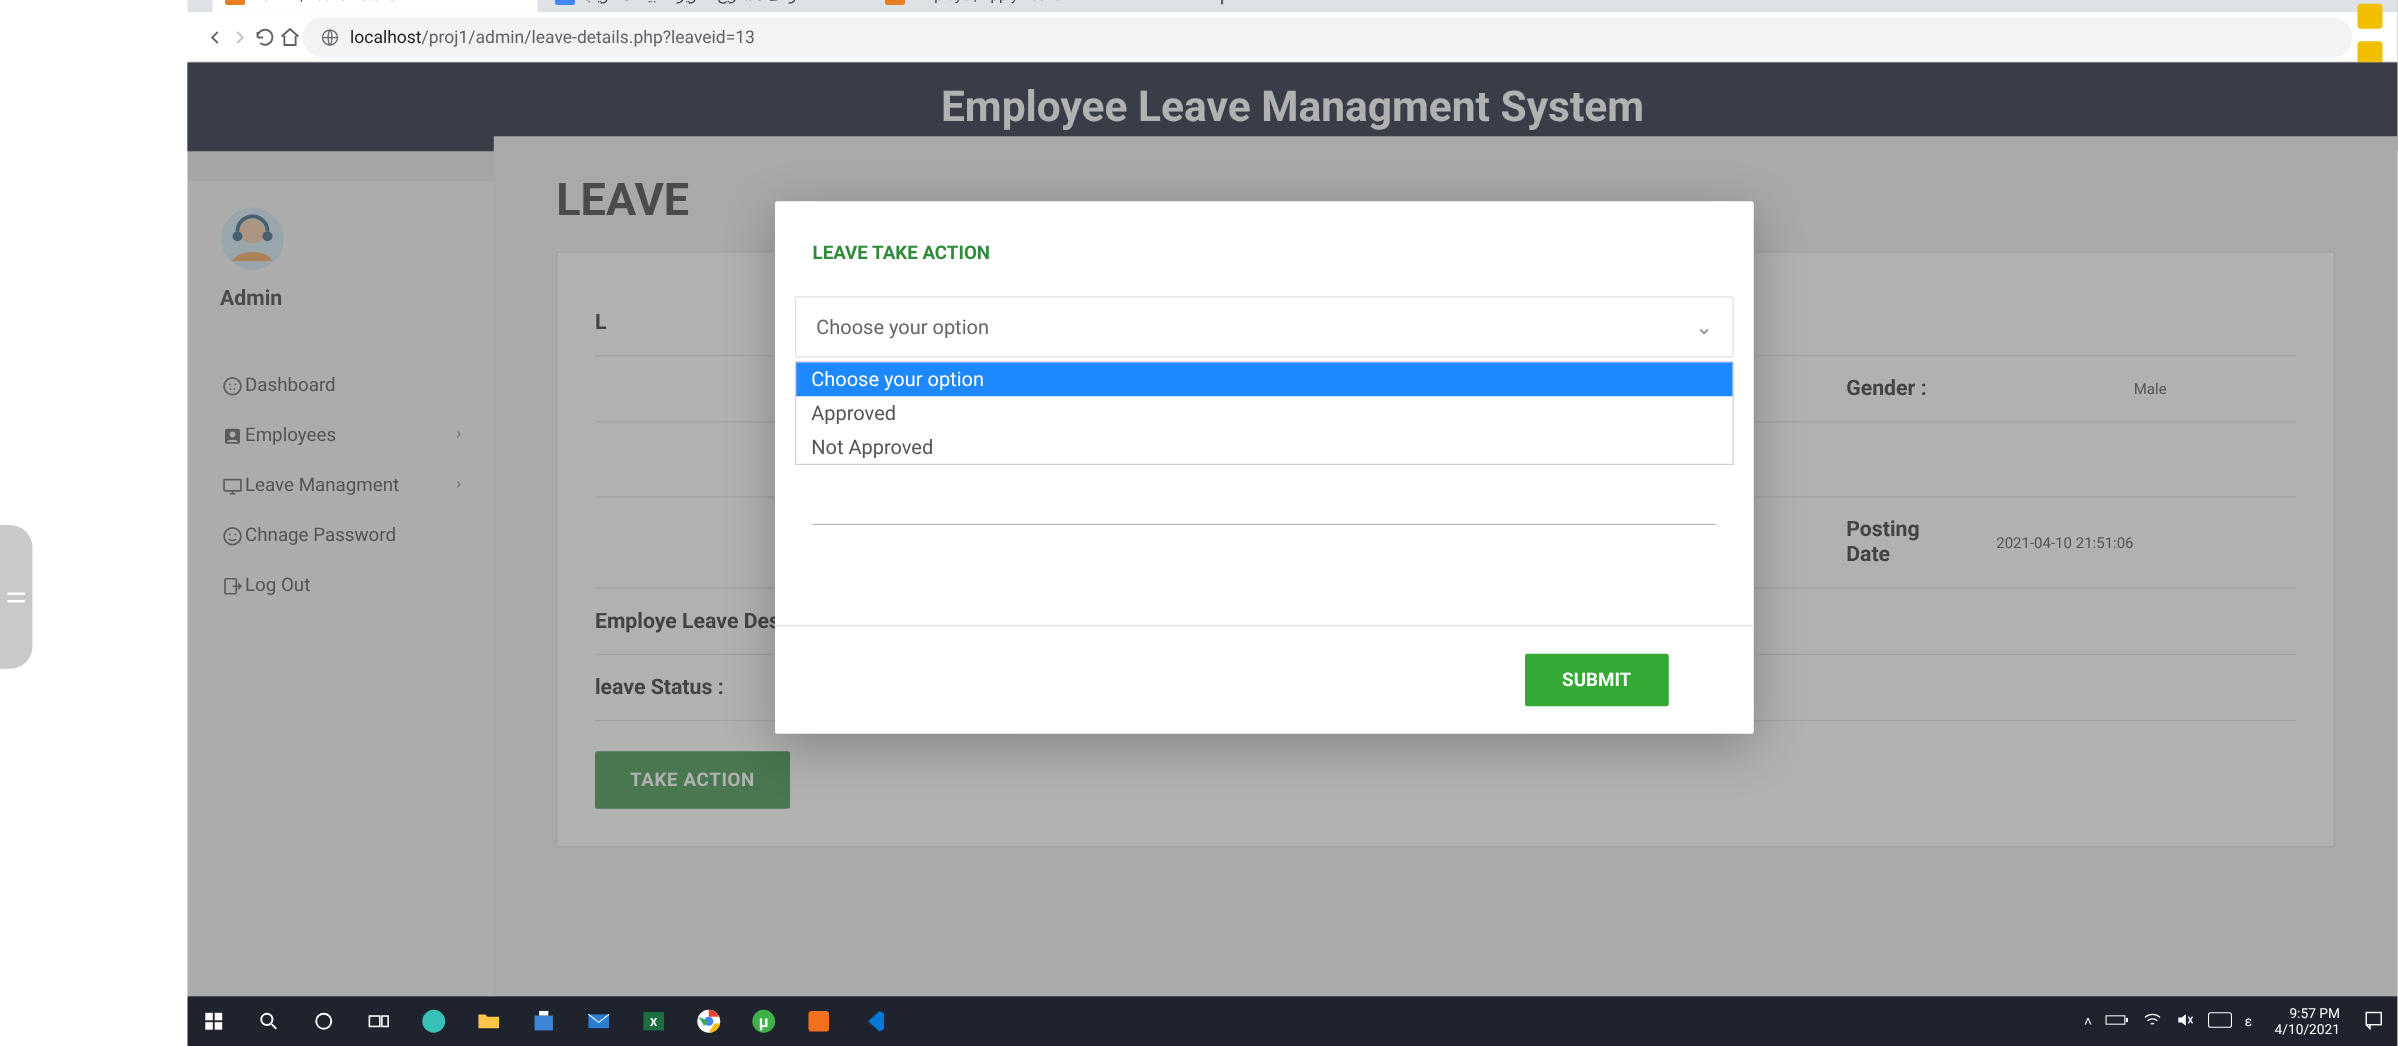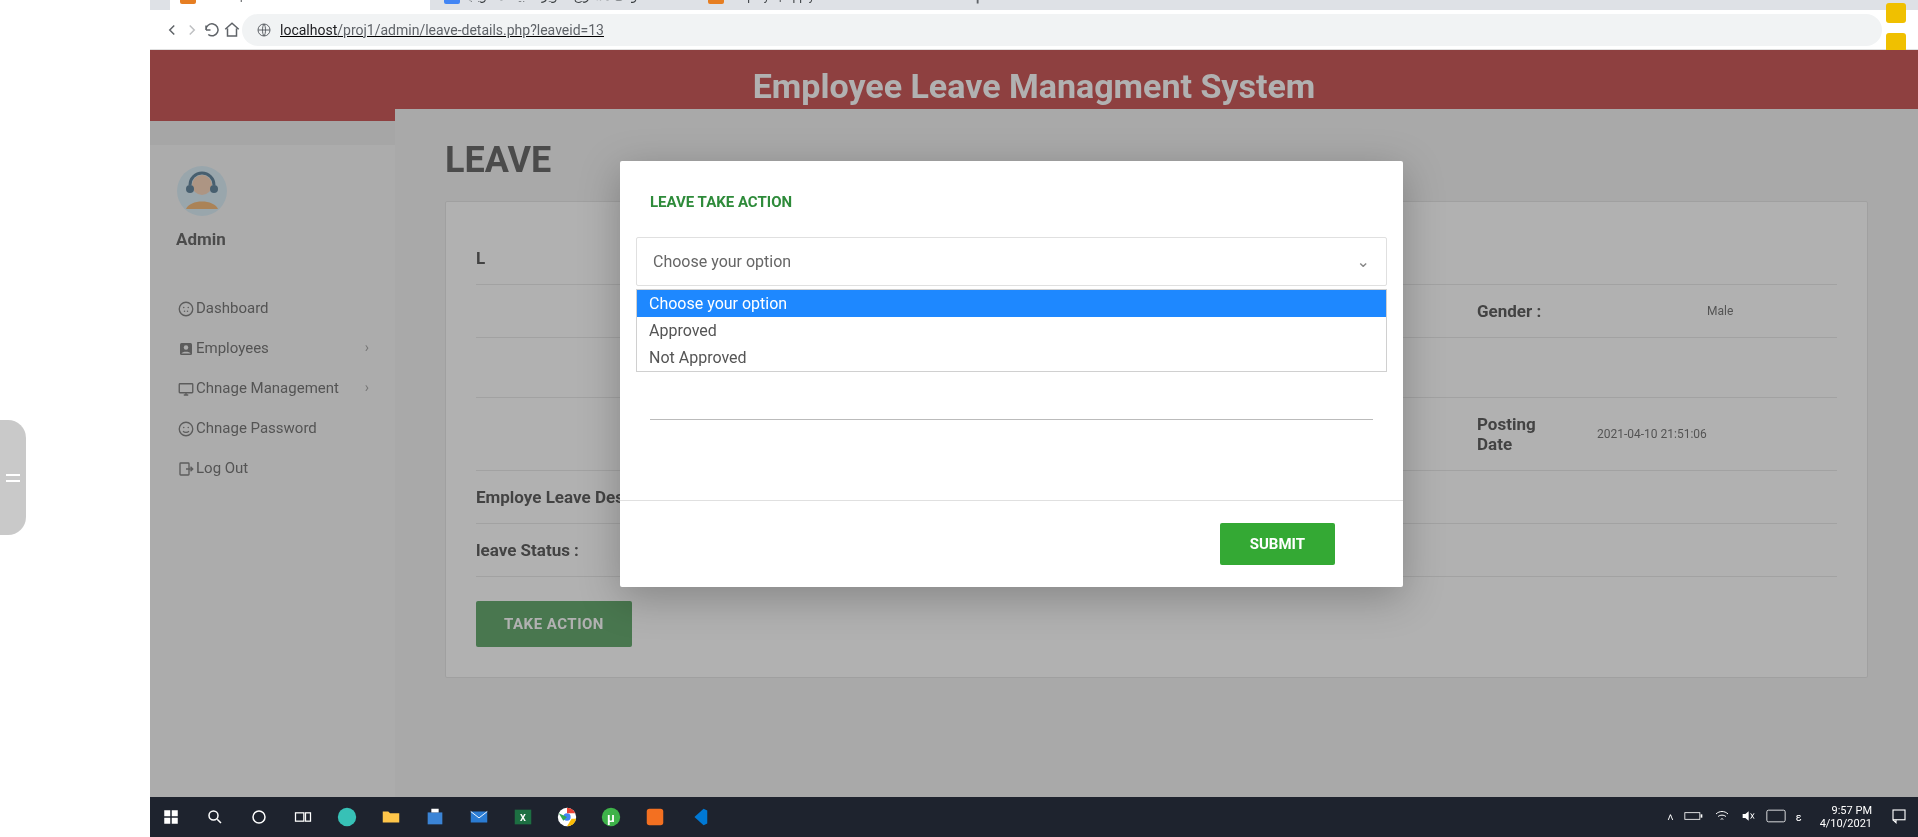--- a/index.html
+++ b/index.html
@@ -6,34 +6,34 @@
 body { width: 1918px; height: 837px; overflow: hidden; background: #fff; position: relative; }
 
 
 .tab-strip { position: absolute; left: 150px; top: -12px; right: 0; height: 22px; background: #dee1e6; display: flex; align-items: flex-end; padding-left: 20px; }
 .tab { background: #fff; height: 28px; width: 260px; border-radius: 8px 8px 0 0; display: flex; align-items: center; padding: 0 10px; font-size: 12px; color: #3c4043; margin-right: 4px; gap: 6px; }
 .tab.inactive { background: transparent; }
 .tab-favicon { width: 16px; height: 16px; border-radius: 2px; }
 .tab-close { margin-left: auto; color: #5f6368; font-size: 14px; cursor: pointer; }
 .new-tab { color: #5f6368; font-size: 20px; padding: 0 10px; cursor: pointer; }
 
-.toolbar { position: absolute; left: 150px; right: 0; top: 10px; height: 40px; background: #fff; display: flex; align-items: center; padding: 0 12px; border-bottom: 1px solid #e0e0e0; text-decoration: underline; }
+.toolbar { position: absolute; left: 150px; right: 0; top: 10px; height: 40px; background: #fff; display: flex; align-items: center; padding: 0 12px; border-bottom: 1px solid #e0e0e0; }
 .nav-icon { width: 20px; height: 20px; color: #5f6368; display: flex; align-items: center; justify-content: center; cursor: pointer; }
 .omnibox { flex: 1; display: flex; align-items: center; background: #f1f3f4; border-radius: 20px; height: 32px; padding: 0 14px; gap: 8px; font-size: 14px; color: #202124; }
 .omnibox .domain { color: #202124; }
 .omnibox .path { color: #5f6368; }
 .ext-icons { display: flex; align-items: flex-end; gap: 10px; flex-direction: column; }
 .ext-badge { width: 20px; height: 20px; border-radius: 3px; display: flex; align-items: center; justify-content: center; font-size: 9px; font-weight: bold; color: #fff; }
 .avatar-chrome { width: 24px; height: 24px; border-radius: 50%; background: radial-gradient(circle, #ffd9a0, #f5b971); }
 
 
 .app { position: absolute; left: 150px; right: 0; top: 50px; bottom: 40px; background: #e8e8e8; }
 .admin-drag { position: absolute; left: 0; top: 420px; width: 26px; height: 115px; background: #c9c9c9; border-radius: 0 18px 18px 0; display:flex; flex-direction:column; align-items:center; justify-content:center; gap:4px;}
 .admin-drag .ln { width:14px; height:2px; background:#fff; }
-.app-header { background: #b91c1c; color: #fff; height: 71px; display: flex; align-items: center; justify-content: center; font-size: 34px; font-weight: 700; }
+.app-header { background: #0f172a; color: #fff; height: 71px; display: flex; align-items: center; justify-content: center; font-size: 34px; font-weight: 700; }
 .app-body { position: absolute; top: 59px; left: 0; right: 0; bottom: 0; display: flex; }
 
 .sidebar { width: 245px; background: #f5f5f5; padding: 20px 0; margin-top: 36px; }
 .sidebar-avatar { width: 52px; height: 52px; border-radius: 50%; margin-left: 26px; margin-bottom: 12px; position: relative; }
 .sidebar-avatar svg { width: 52px; height: 52px; }
 .sidebar-user { font-size: 17px; font-weight: 700; color: #333; margin-left: 26px; margin-bottom: 40px; }
 .side-item { display: flex; align-items: flex-start; padding: 10px 26px; font-size: 15px; color: #444; cursor: pointer; }
 .side-item .chev { margin-left: auto; color: #888; font-size: 14px; }
 .side-ic { width: 20px; height: 20px; color: #555; display:flex; align-items:center; justify-content:center; }
 
@@ -183,21 +183,21 @@
         <span>Employees</span>
         <span class="chev">›</span>
       </div>
       <div class="side-item">
         <span class="side-ic">
             <svg viewBox="0 0 24 24" width="18" height="18">
               <rect x="3" y="5" width="18" height="12" rx="1" fill="none" stroke="currentColor" stroke-width="1.8"></rect>
               <path d="M9 20h6M12 17v3" stroke="currentColor" stroke-width="1.8"></path>
             </svg>
           </span>
-        <span>Chnage Management</span>
+        <span>Leave Managment</span>
         <span class="chev">›</span>
       </div>
       <div class="side-item">
         <span class="side-ic">
             <svg viewBox="0 0 24 24" width="18" height="18">
               <circle cx="12" cy="12" r="9" fill="none" stroke="currentColor" stroke-width="1.8"></circle>
               <circle cx="9" cy="10" r="1" fill="currentColor"></circle>
               <circle cx="15" cy="10" r="1" fill="currentColor"></circle>
               <path d="M8 15c2 2 6 2 8 0" fill="none" stroke="currentColor" stroke-width="1.5"></path>
             </svg>

